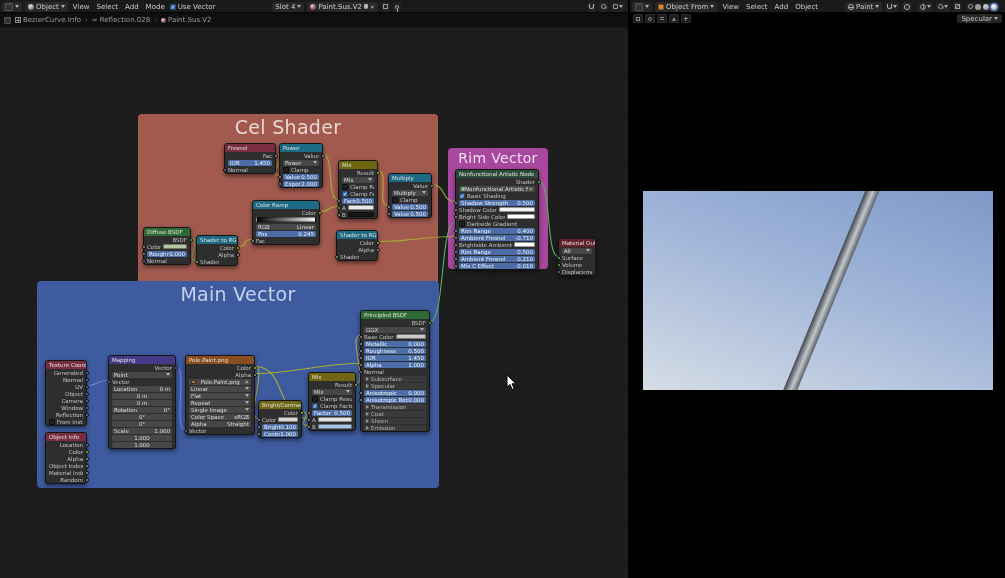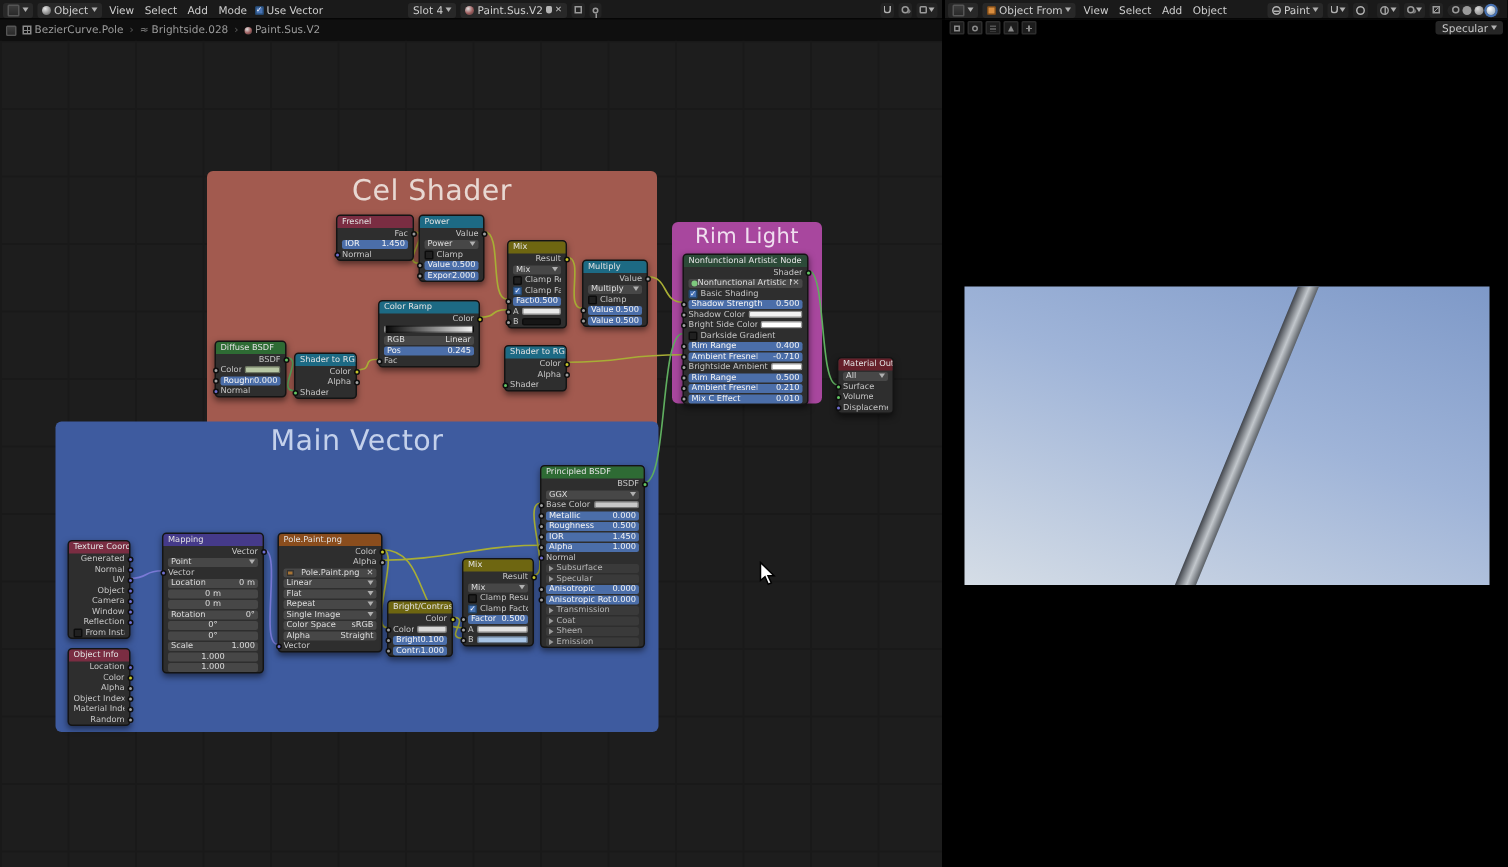--- a/index.html
+++ b/index.html
@@ -101,21 +101,21 @@
 
 <div id="stage">
   <div id="editor-bg"></div>
   <div id="vp-bg"></div>
 
   <div id="node-layer">
       <div class="frame" style="left: 138px; top: 114px; width: 300px; height: 181px; background: rgb(162, 90, 79);">
         <div class="frame-title" style="font-size: 19px; color: rgb(236, 223, 218);">Cel Shader</div>
       </div>
       <div class="frame" style="left: 448px; top: 148px; width: 100px; height: 121px; background: rgb(168, 71, 158);">
-        <div class="frame-title" style="font-size: 14px; color: rgb(244, 232, 244);">Rim Light</div>
+        <div class="frame-title" style="font-size: 14px; color: rgb(244, 232, 244);">Rim Vector</div>
       </div>
       <div class="frame" style="left: 37px; top: 281px; width: 402px; height: 207px; background: rgb(62, 91, 159);">
         <div class="frame-title" style="font-size: 19px; color: rgb(204, 216, 240);">Main Vector</div>
       </div>
       <div class="node" style="left: 224px; top: 143px; width: 52px;">
         <div class="nhead" style="background: rgb(122, 45, 66);">Fresnel</div>
         <div class="nrow out">
           <span class="lbl">Fac</span>
           <i class="dot dr" style="background:#a1a1a1"></i>
         </div>
@@ -846,26 +846,26 @@
           <i class="shb on"></i>
         </span>
       </span>
     </div>
   </div>
 
   <div class="crumbbar">
     <i class="ic-ed sm"></i>
     <span class="crumb">
         <i class="gridic"></i>
-        <span>BezierCurve.Pole</span>
+        <span>BezierCurve.Info</span>
       </span>
     <span class="sep">›</span>
     <span class="crumb">
         <i class="curveic">≈</i>
-        <span>Brightside.028</span>
+        <span>Reflection.028</span>
       </span>
     <span class="sep">›</span>
     <span class="crumb">
         <i class="matball sm"></i>
         <span>Paint.Sus.V2</span>
       </span>
   </div>
 
   <div class="vptools">
     <span class="vtb">

